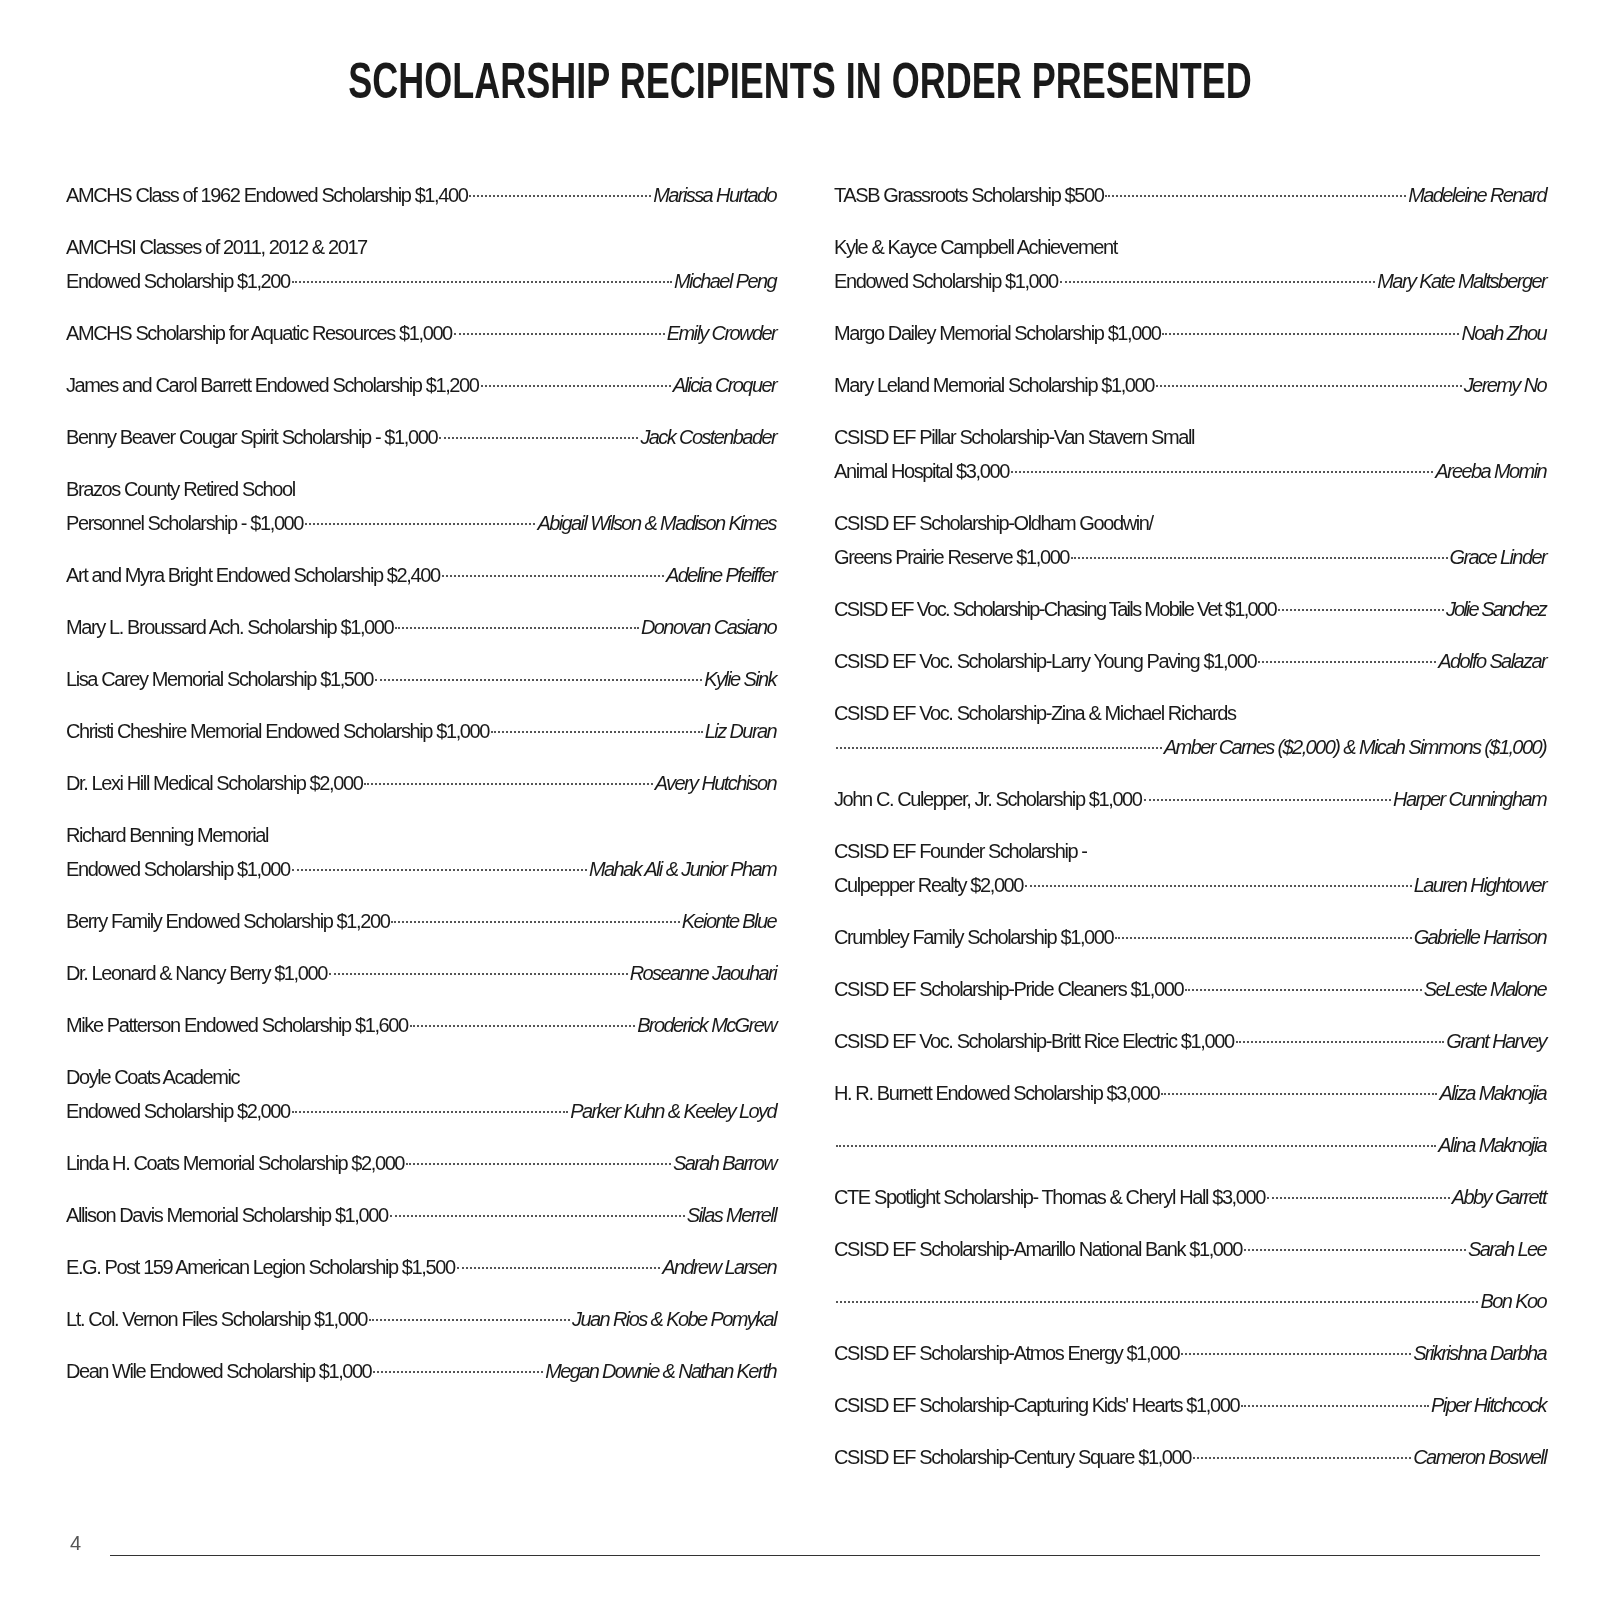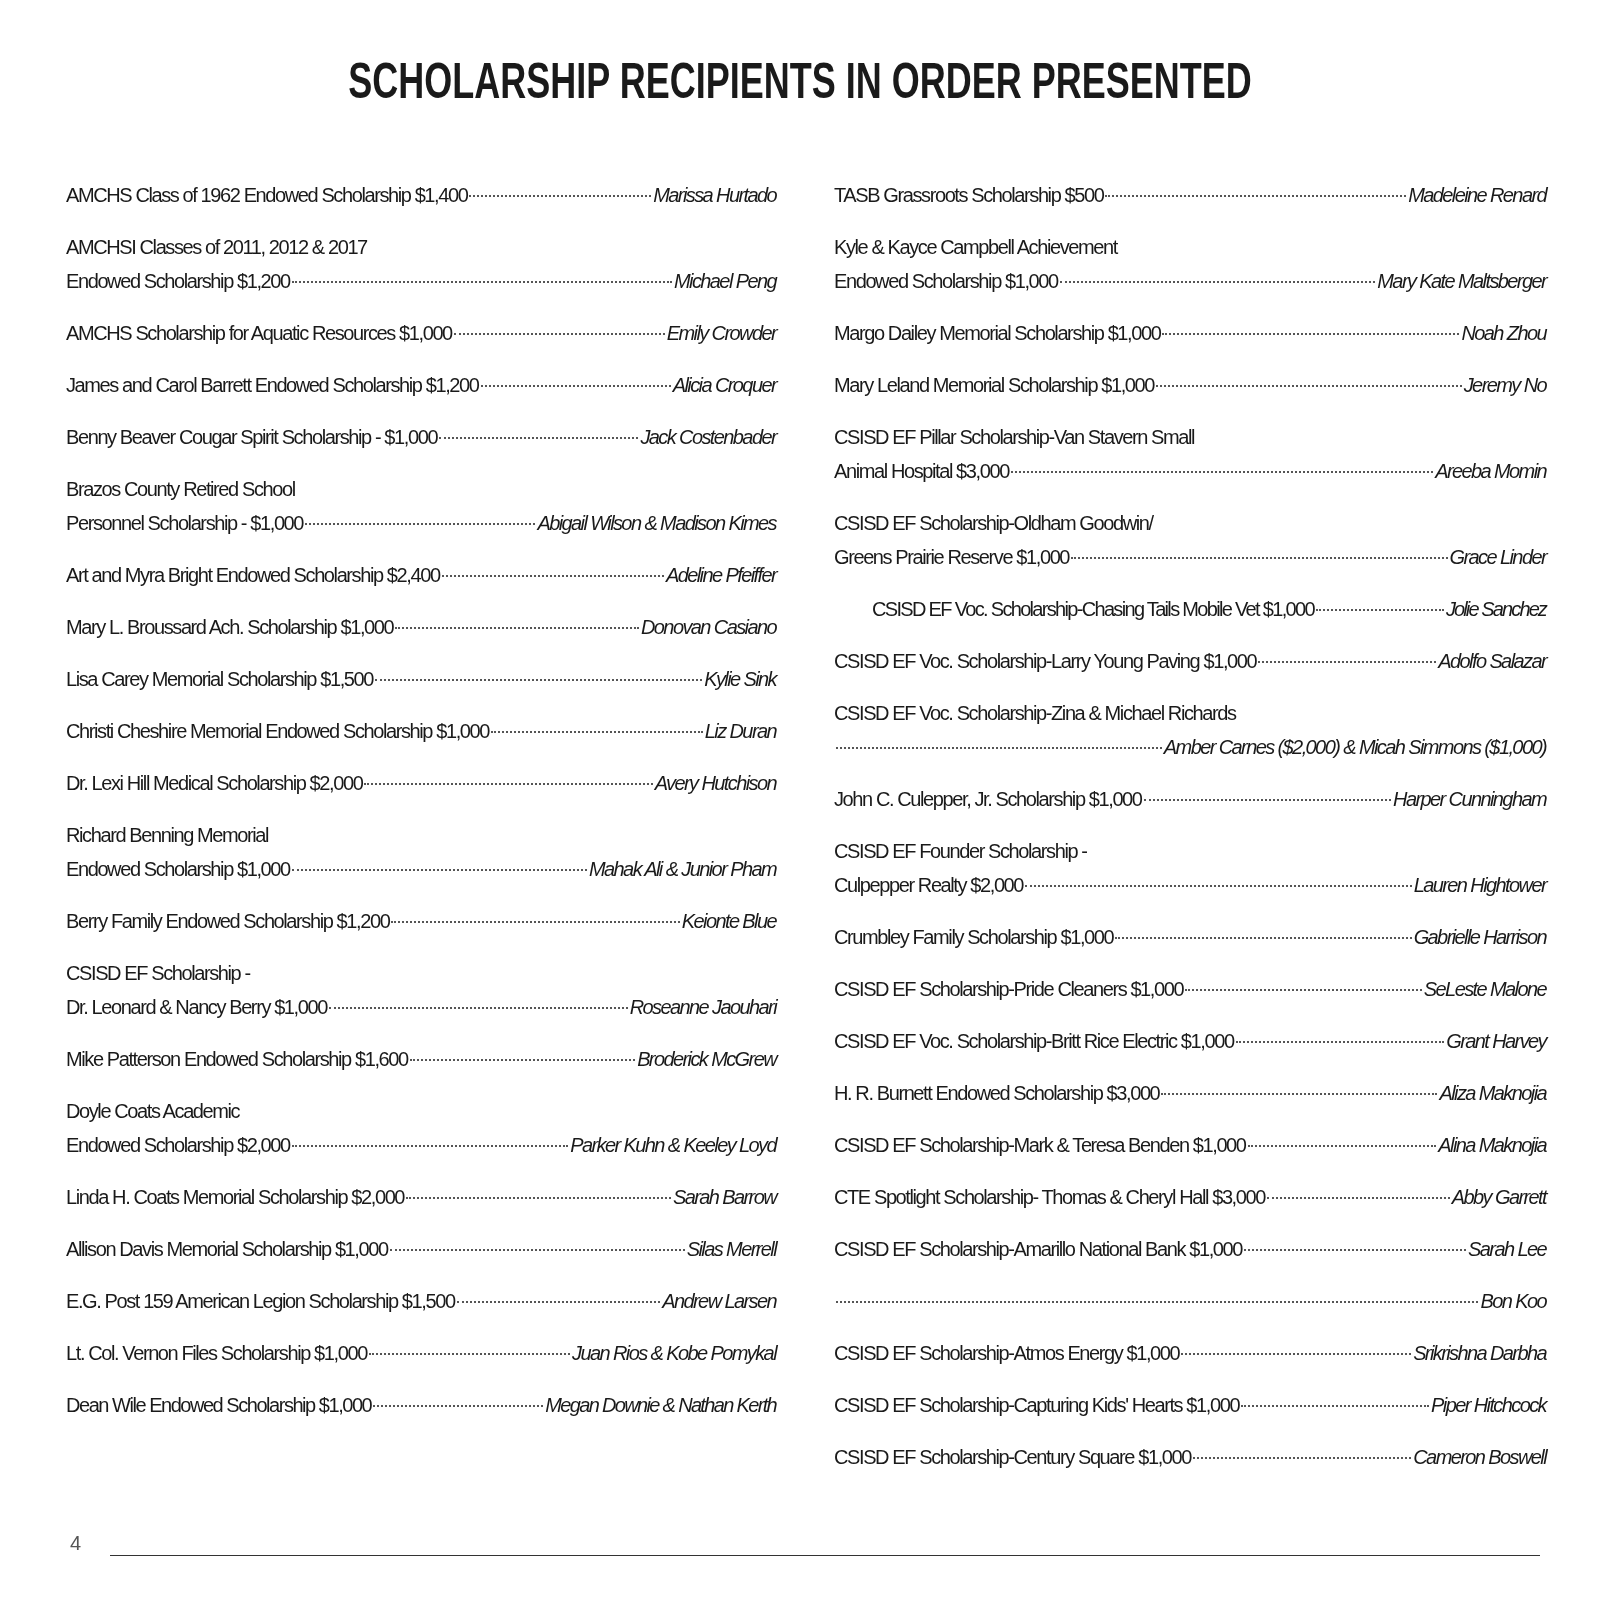--- a/index.html
+++ b/index.html
@@ -134,23 +134,20 @@
     </div>
     <div class="entry">
       <div class="line">
         <span class="txt">Berry Family Endowed Scholarship  $1,200</span>
         <span class="dots"></span>
         <span class="name">Keionte Blue</span>
       </div>
     </div>
     <div class="entry">
       <div class="line">
-        <span class="txt">CSISD EF Scholarship -</span>
-      </div>
-      <div class="line">
         <span class="txt">Dr. Leonard &amp; Nancy Berry $1,000</span>
         <span class="dots"></span>
         <span class="name">Roseanne Jaouhari</span>
       </div>
     </div>
     <div class="entry">
       <div class="line">
         <span class="txt">Mike Patterson Endowed Scholarship  $1,600</span>
         <span class="dots"></span>
         <span class="name">Broderick McGrew</span>
@@ -249,21 +246,21 @@
         <span class="txt">CSISD EF Scholarship-Oldham Goodwin/</span>
       </div>
       <div class="line">
         <span class="txt">Greens Prairie Reserve $1,000</span>
         <span class="dots"></span>
         <span class="name">Grace Linder</span>
       </div>
     </div>
     <div class="entry">
       <div class="line">
-        <span class="txt" style="letter-spacing: -1.68112px; margin-left: 38px;">CSISD EF Voc. Scholarship-Chasing Tails Mobile Vet $1,000</span>
+        <span class="txt" style="letter-spacing: -1.68112px;">CSISD EF Voc. Scholarship-Chasing Tails Mobile Vet $1,000</span>
         <span class="dots"></span>
         <span class="name" style="letter-spacing: -1.88112px;">Jolie Sanchez</span>
       </div>
     </div>
     <div class="entry">
       <div class="line">
         <span class="txt">CSISD EF Voc. Scholarship-Larry Young Paving $1,000</span>
         <span class="dots"></span>
         <span class="name">Adolfo Salazar</span>
       </div>
@@ -318,21 +315,20 @@
     </div>
     <div class="entry">
       <div class="line">
         <span class="txt">H. R. Burnett Endowed Scholarship $3,000</span>
         <span class="dots"></span>
         <span class="name">Aliza Maknojia</span>
       </div>
     </div>
     <div class="entry">
       <div class="line">
-        <span class="txt">CSISD EF Scholarship-Mark &amp; Teresa Benden $1,000</span>
         <span class="dots"></span>
         <span class="name">Alina Maknojia</span>
       </div>
     </div>
     <div class="entry">
       <div class="line">
         <span class="txt">CTE Spotlight Scholarship- Thomas &amp; Cheryl Hall $3,000</span>
         <span class="dots"></span>
         <span class="name">Abby Garrett</span>
       </div>

